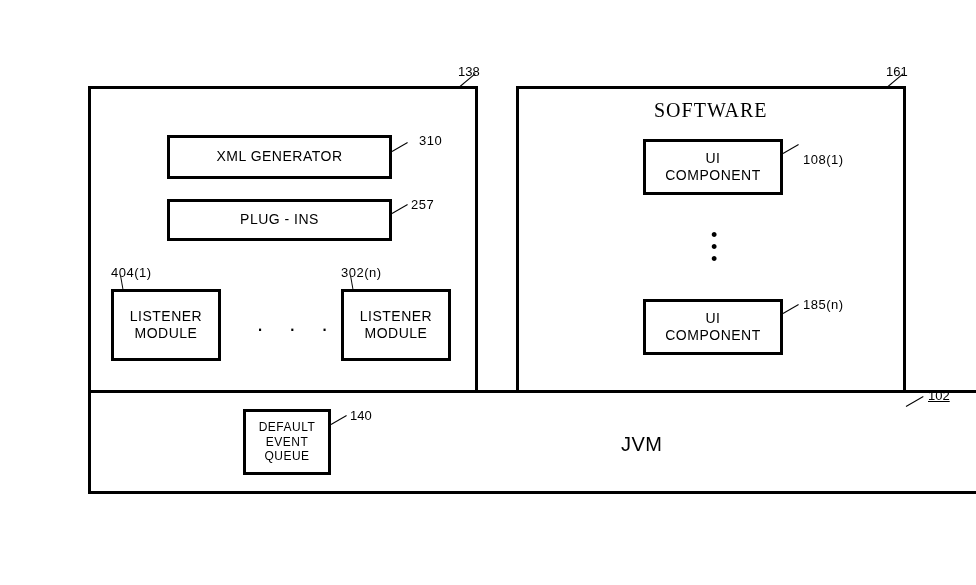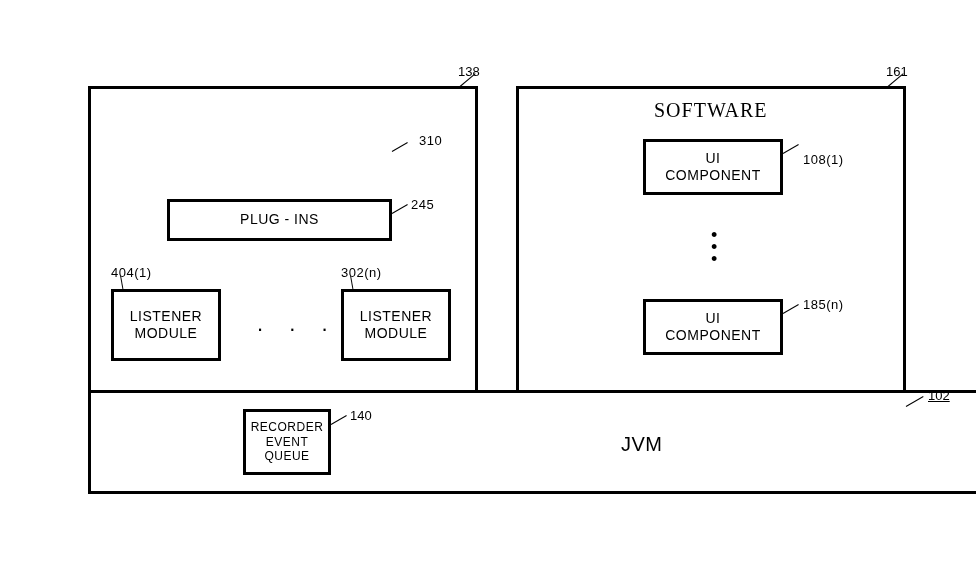--- a/index.html
+++ b/index.html
@@ -94,28 +94,31 @@
 <div class="stage">
 
   <div class="box jvm-box">
     <span class="jvm-label">JVM</span>
   </div>
   <div class="lead" style="left:818px; top:320px; width:20px; transform: rotate(-30deg);"></div>
   <span class="refnum" style="left:840px; top:302px;text-decoration:underline;">102</span>
 
   <div class="box recorder-box">
 
+    <div class="box small-box xml-box">
+      <span>XML GENERATOR</span>
+    </div>
     <div class="lead" style="left:301px; top:62px; width:18px; transform: rotate(-30deg);"></div>
     <span class="refnum" style="left:320px; top:44px;margin-left:8px;">310</span>
 
     <div class="box small-box plugins-box">
       <span>PLUG - INS</span>
     </div>
     <div class="lead" style="left:301px; top:124px; width:18px; transform: rotate(-30deg);"></div>
-    <span class="refnum" style="left:320px; top:108px;">245</span>
+    <span class="refnum" style="left:320px; top:108px;">257</span>
 
     <div class="box small-box listener1-box">
       <span style="white-space:pre;">LISTENER
 MODULE</span>
     </div>
     <div class="lead" style="left:32px; top:200px; width:14px; transform: rotate(-100deg);"></div>
     <span class="refnum" style="left:20px; top:176px;">404(1)</span>
 
     <span class="dots-h" style="left:166px; top:222px;">. . .</span>
 
@@ -123,21 +126,21 @@
       <span style="white-space:pre;">LISTENER
 MODULE</span>
     </div>
     <div class="lead" style="left:262px; top:200px; width:14px; transform: rotate(-100deg);"></div>
     <span class="refnum" style="left:250px; top:176px;">302(n)</span>
   </div>
   <div class="lead" style="left:372px; top:0px; width:20px; transform: rotate(-40deg);"></div>
   <span class="refnum" style="left:370px; top:-22px;">138</span>
 
   <div class="box tiny-box deq-box">
-    <span style="white-space:pre;">RECORDER
+    <span style="white-space:pre;">DEFAULT
 EVENT
 QUEUE</span>
   </div>
   <div class="lead" style="left:243px; top:338px; width:18px; transform: rotate(-30deg);"></div>
   <span class="refnum" style="left:262px; top:322px;">140</span>
 
   <div class="box software-box">
     <span class="title software-title">SOFTWARE</span>
 
     <div class="box small-box ui1-box">

